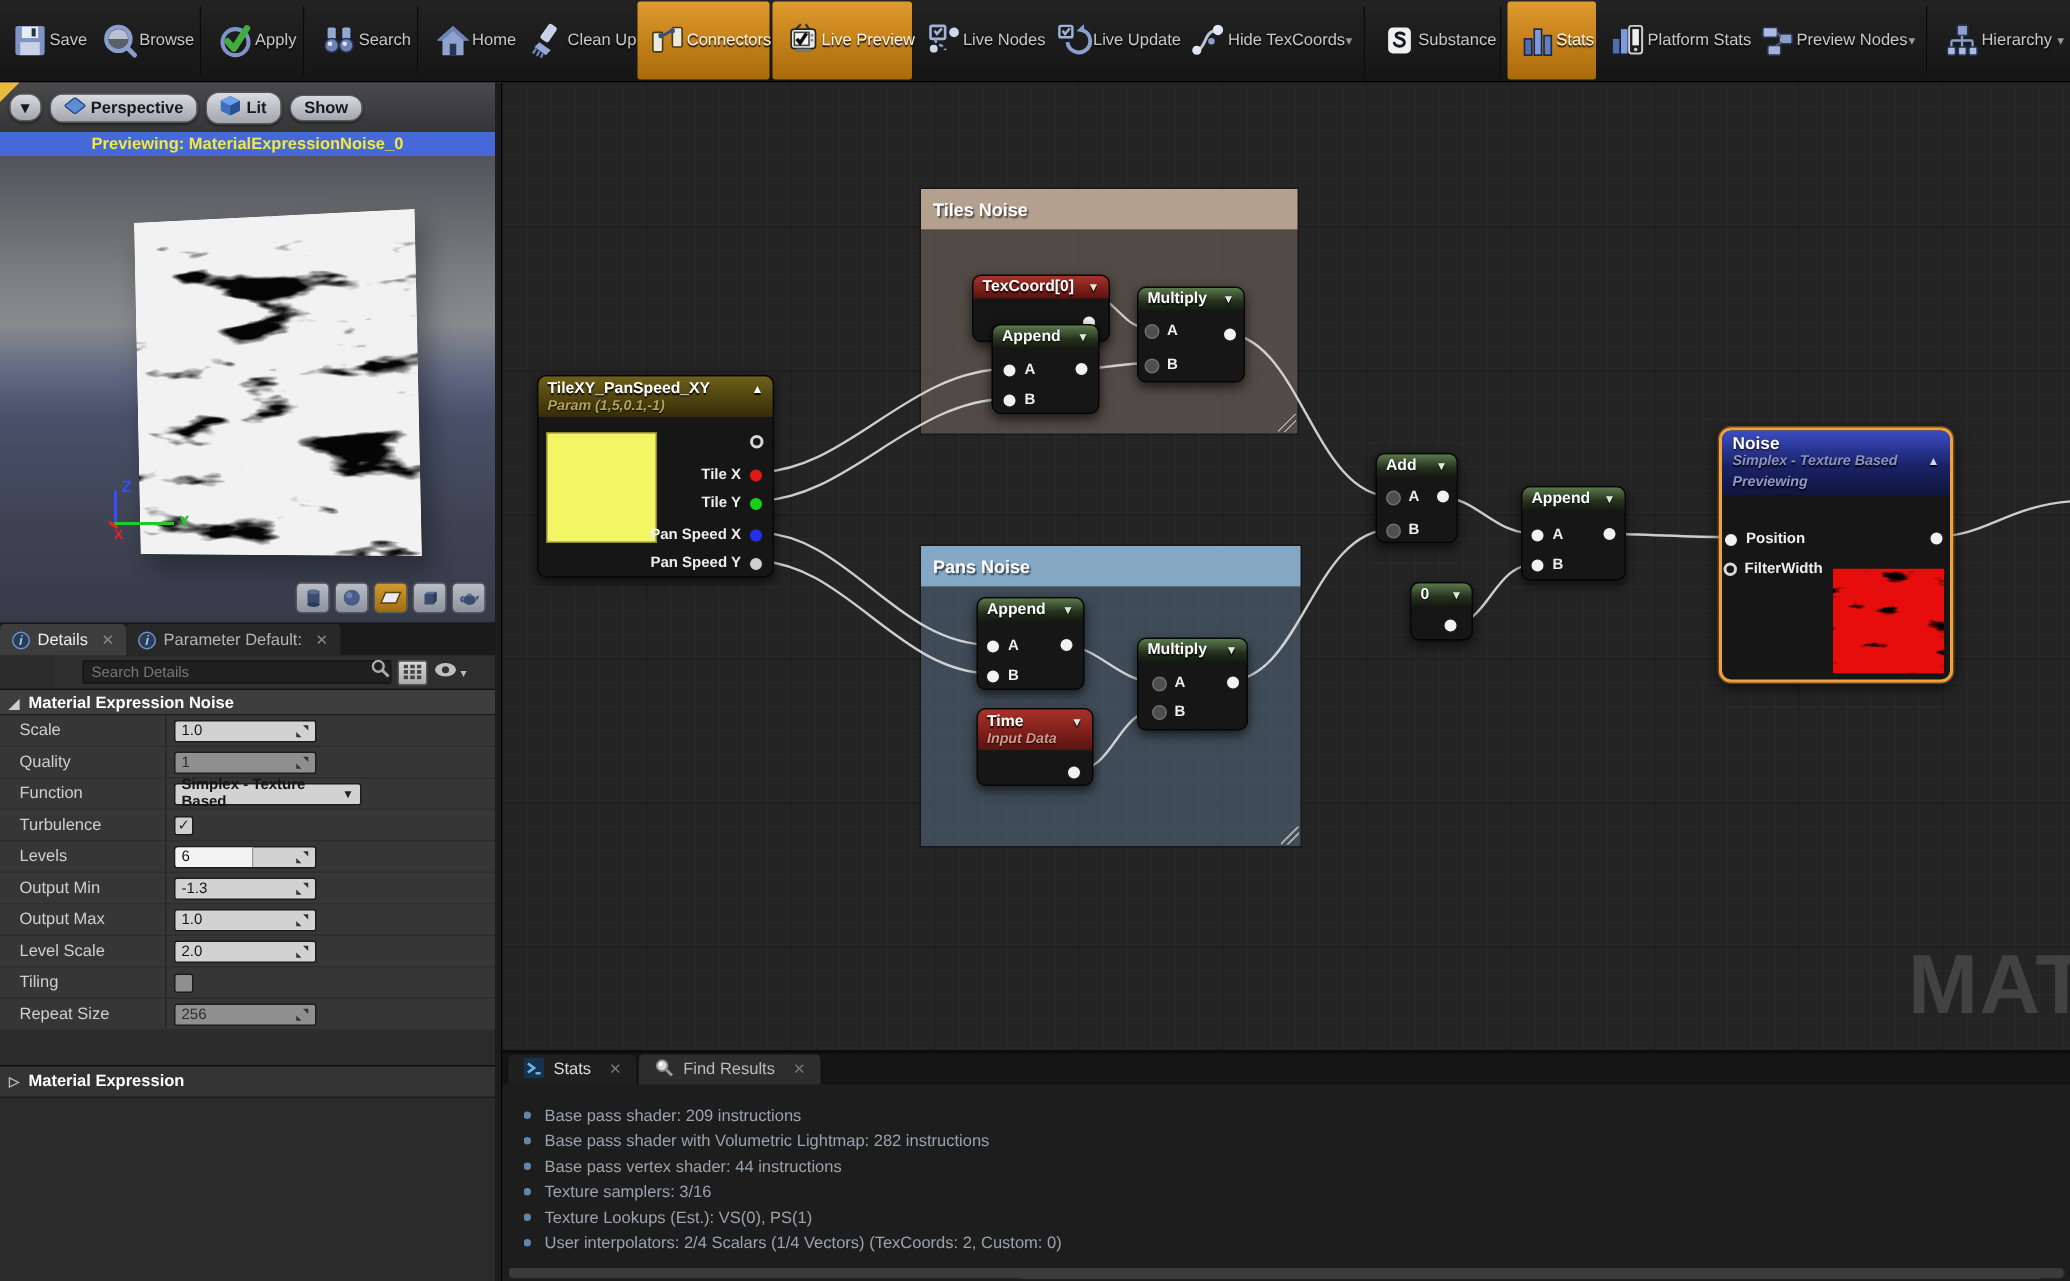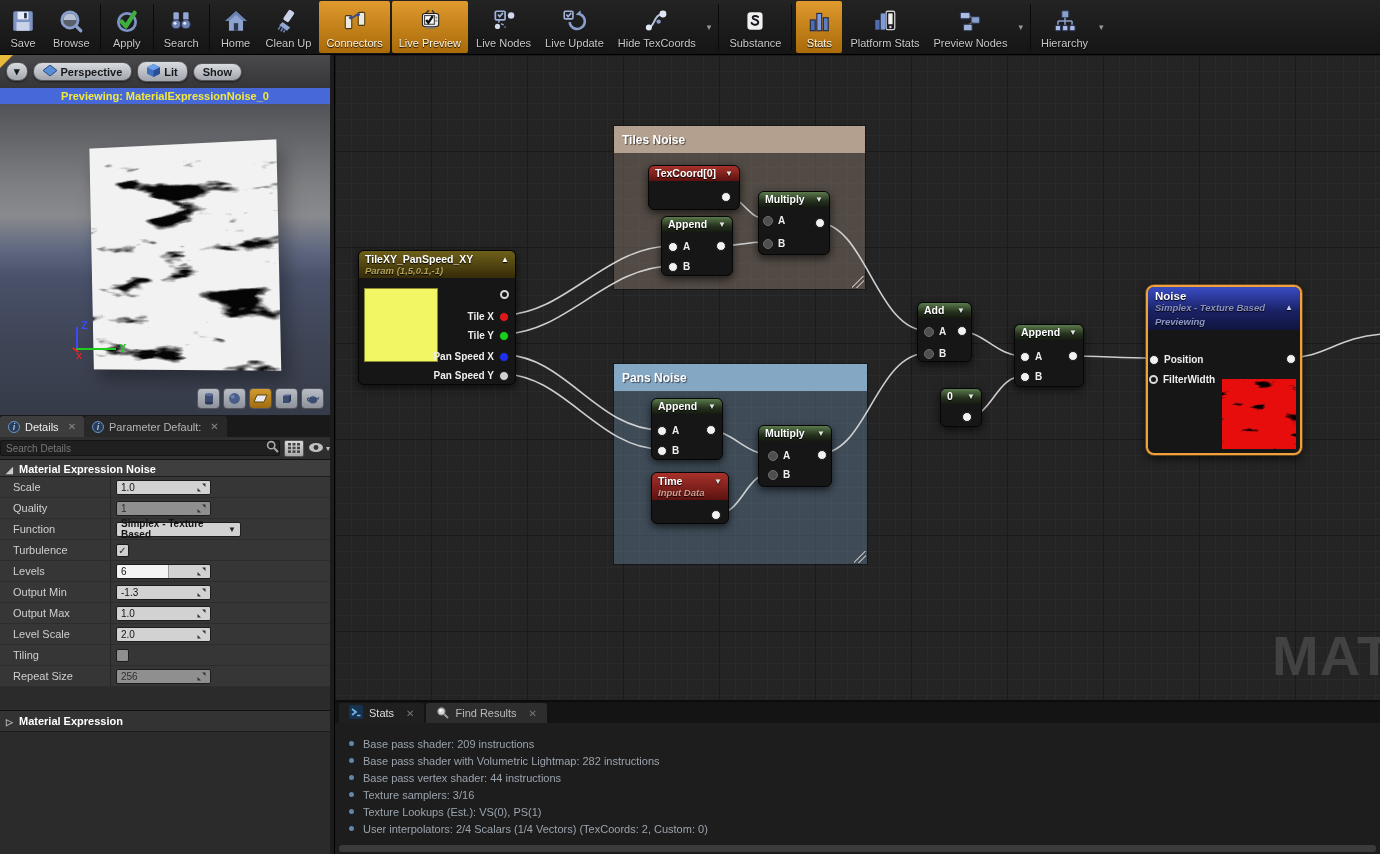--- a/index.html
+++ b/index.html
@@ -3,21 +3,21 @@
 <meta charset="utf-8">
 <style>
   * { margin:0; padding:0; box-sizing:border-box; }
   html,body { width:1380px; height:854px; overflow:hidden; background:#1a1a1a;
     font-family:"Liberation Sans", sans-serif; -webkit-font-smoothing:antialiased; }
 
   
   .toolbar { position:absolute; left:0; top:0; width:1380px; height:55px;
     background:linear-gradient(#232323,#151515); border-bottom:1px solid #000;
     display:flex; align-items:stretch; }
-  .tb-item { display:flex; flex-direction:column; align-items:center; justify-content:center;
+  .tb-item { display:flex; flex-direction:row; align-items:center; justify-content:space-between;
     padding:3px 7px 4px; min-width:46px; cursor:pointer; }
   .tb-item .ic { height:32px; display:flex; align-items:center; justify-content:center; }
   .tb-item .lbl { font-size:11px; color:#c8c8c8; white-space:nowrap; text-shadow:0 1px 1px #000; }
   .tb-item.active { background:linear-gradient(#e09a2e,#a96a08); border-radius:2px; margin:1px 1px; }
   .tb-item.active .lbl { color:#fdf6e3; }
   .tb-sep { width:1px; background:#3a3a3a; border-right:1px solid #0a0a0a; margin:4px 3px; }
   .tb-caret { align-self:center; color:#999; font-size:9px; padding:0 4px; cursor:pointer; }
 
   
   .left-panel { position:absolute; left:0; top:55px; width:335px; height:799px; background:#2b2b2b; }
@@ -51,21 +51,21 @@
   
   .details { position:absolute; left:0; top:360px; width:330px; bottom:0; background:#2b2b2b; }
   .dt-tabs { display:flex; background:#191919; height:22px; align-items:flex-end; }
   .dt-tab { display:flex; align-items:center; gap:5px; padding:0 8px; height:21px; font-size:11px;
     border-radius:3px 3px 0 0; cursor:pointer; }
   .dt-tab.active { background:#3d3d3d; color:#eee; }
   .dt-tab.inactive { background:#282828; color:#b5b5b5; }
   .dt-tab .x { color:#8a8a8a; font-size:10px; margin-left:4px; }
   .info-ic { width:12px; height:12px; border-radius:50%; background:#2a3c55; border:1px solid #6a93c8;
     color:#9ec3ee; font-size:9px; font-weight:bold; line-height:11px; text-align:center; font-style:italic; }
-  .dt-search-row { display:flex; align-items:center; gap:4px; background:#2e2e2e; padding:3px 0; height:22px; }
+  .dt-search-row { display:flex; align-items:center; gap:4px; background:#2e2e2e; padding:3px 19px; height:22px;margin-left:36px; }
   .dt-search { flex:1; height:16px; background:#1f1f1f; border:1px solid #141414; border-radius:2px;
     color:#bbb; font-size:10px; padding:0 18px 0 5px; outline:none; }
   .dt-search::placeholder { color:#777; }
   .search-mag { margin-left:-18px; width:14px; }
   .dt-gridbtn { width:20px; height:17px; background:linear-gradient(#d8d8d8,#aaa); border:1px solid #555;
     border-radius:2px; display:flex; align-items:center; justify-content:center; cursor:pointer; }
   .dt-eye { display:flex; align-items:center; gap:2px; color:#bbb; cursor:pointer; }
   .dt-section { background:#3e3e3e; border-top:1px solid #111; border-bottom:1px solid #1c1c1c;
     color:#fff; font-weight:bold; font-size:11px; padding:3px 6px; height:18px; }
   .dt-section .tri { color:#ccc; font-size:9px; margin-right:3px; }
@@ -627,21 +627,21 @@
     <path d="M480 167 C532 167, 540 276, 593 276"></path>
     <path d="M483 399 C533 399, 540 298, 593 298"></path>
     <path d="M372 375 C398 375, 410 400, 437 400"></path>
     <path d="M381 459 C408 459, 410 418, 437 418"></path>
     <path d="M623 276 C650 276, 660 301, 689 301"></path>
     <path d="M631 362 C658 362, 660 321, 689 321"></path>
     <path d="M734 301 C764 301, 786 303, 817 303"></path>
     <path d="M952 303 C990 303, 1002 282, 1048 279"></path>
   </svg>
 
-  <div class="node" style="left:313px;top:110px;width:92px;height:45px">
+  <div class="node" style="left:313px;top:128px;width:92px;height:45px">
     <div class="n-head h-red">
         <span>TexCoord[0]</span>
         <span class="dd">▼</span>
       </div>
     <div class="prow right" style="right:8px;top:26px">
         <span class="pin"></span>
       </div>
   </div>
 
   <div class="node" style="left:326px;top:161px;width:72px;height:60px">

